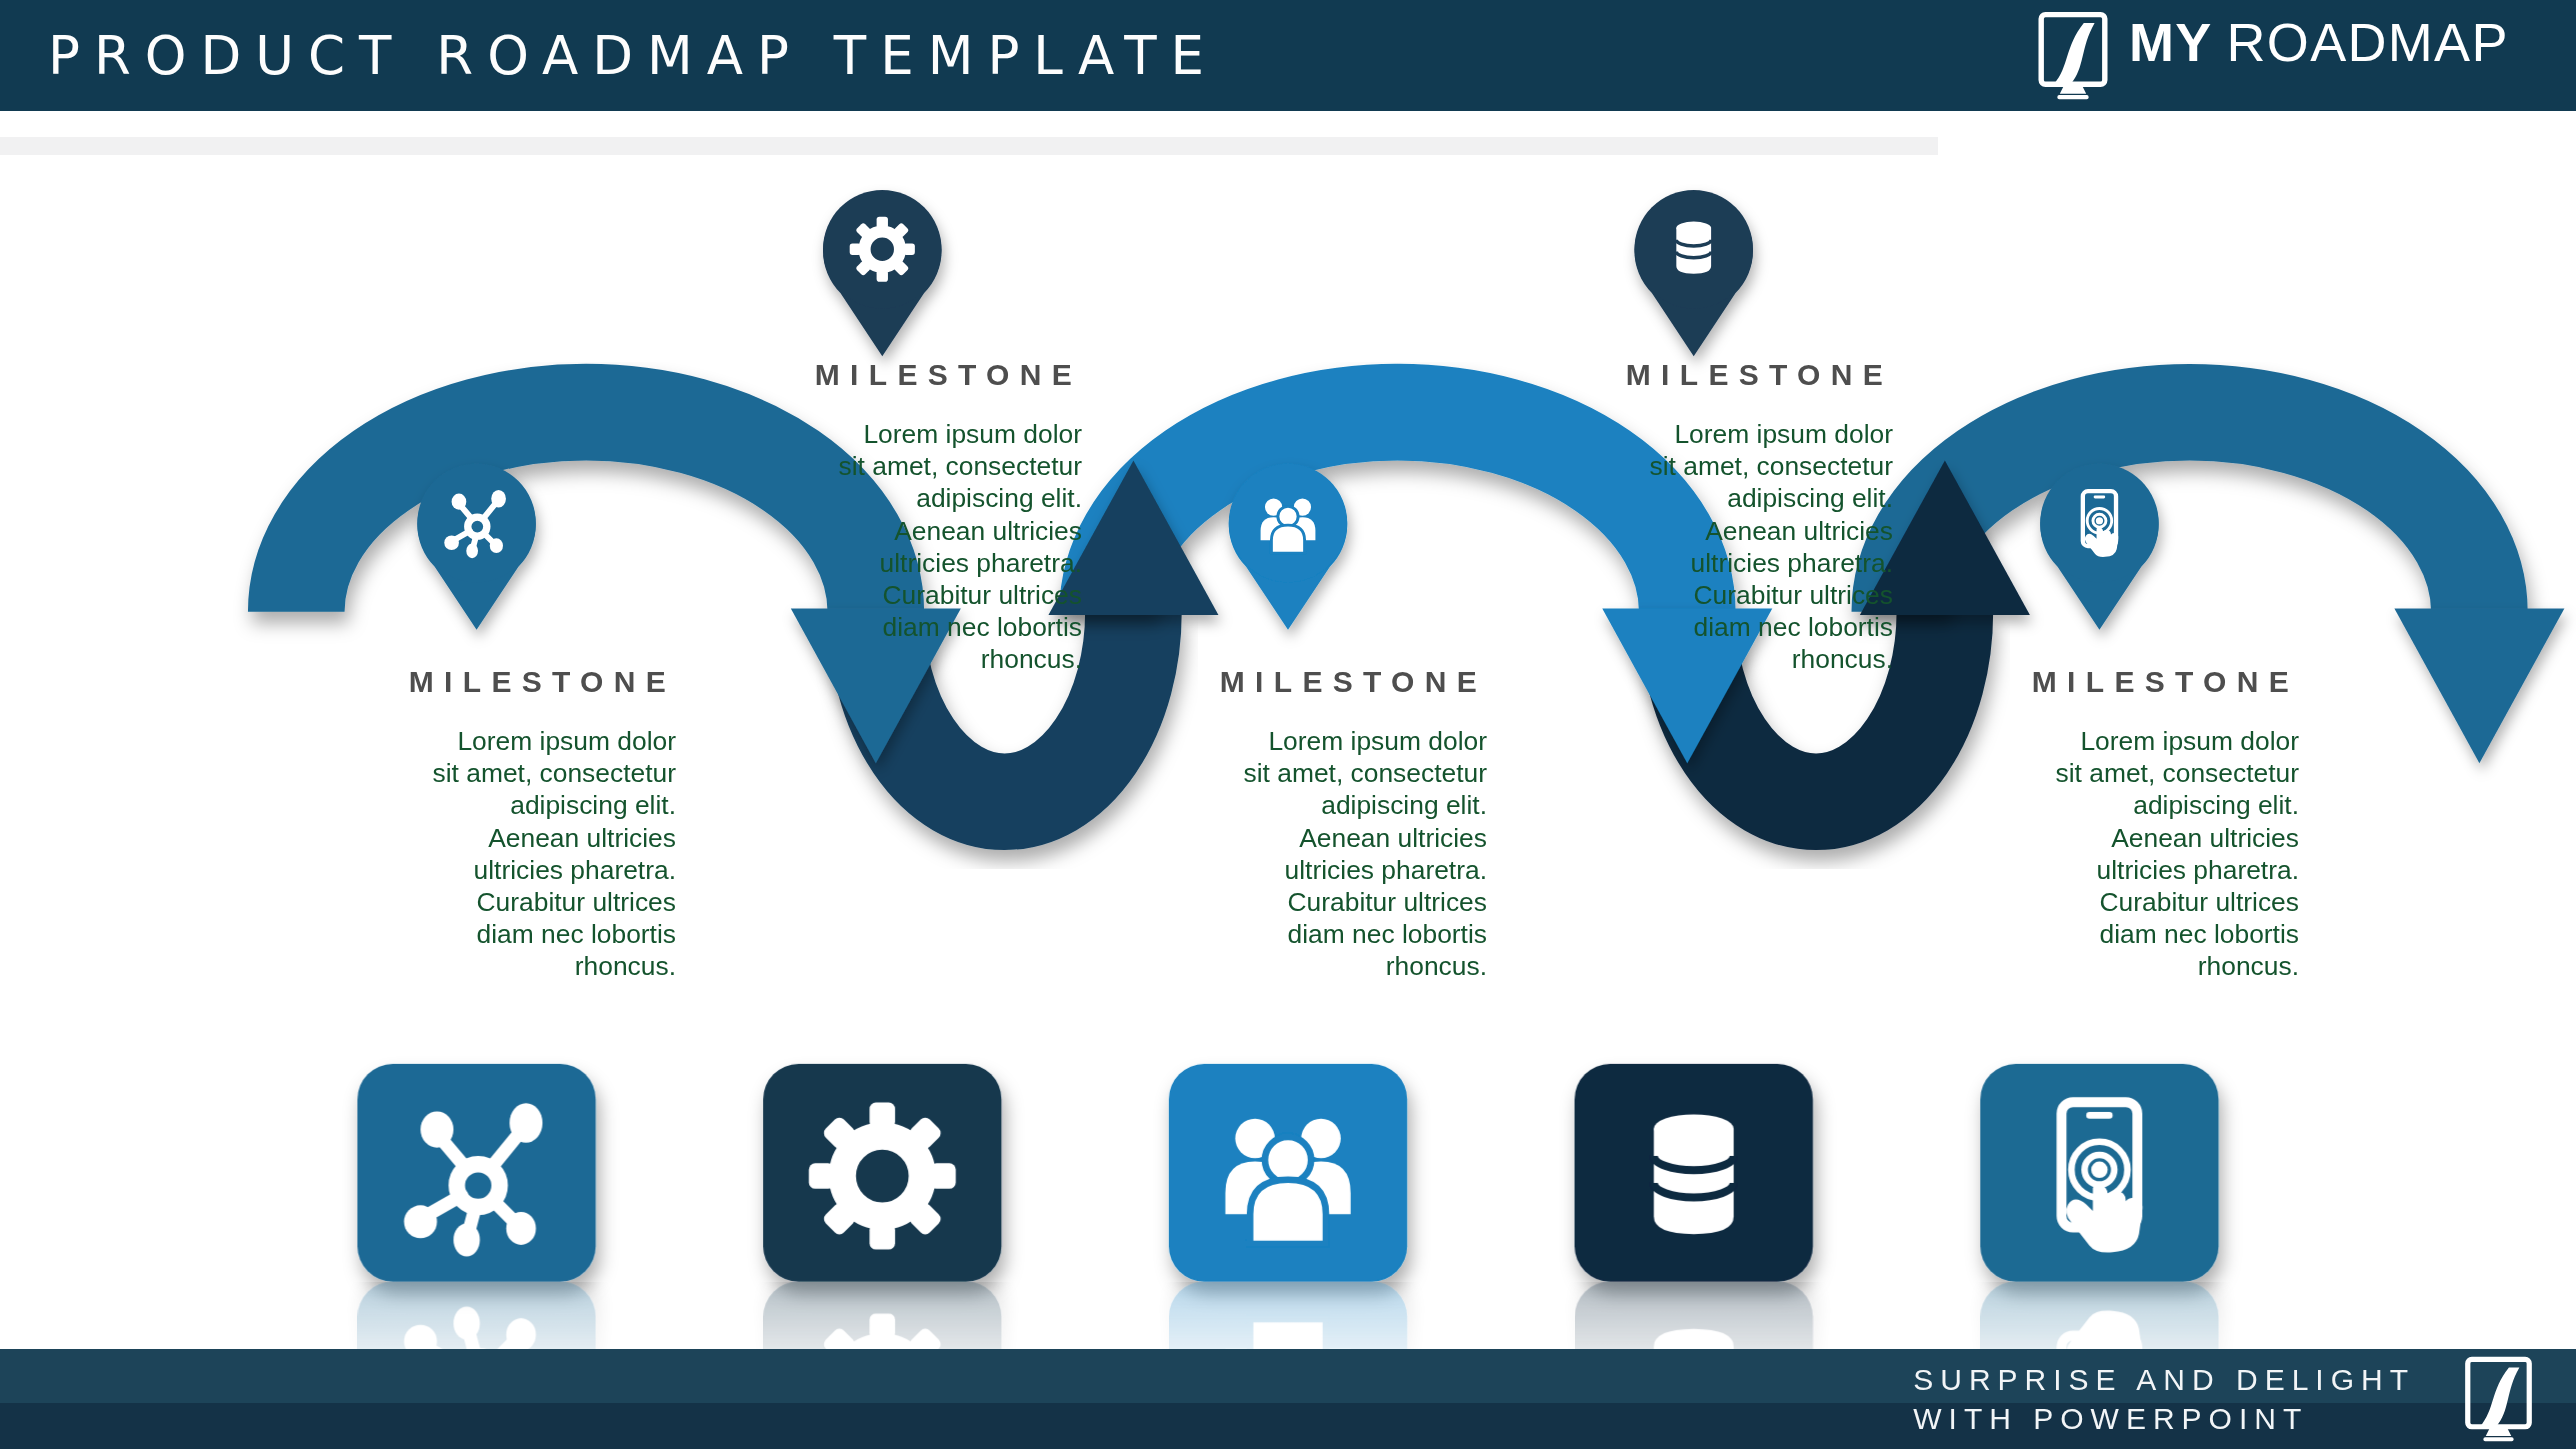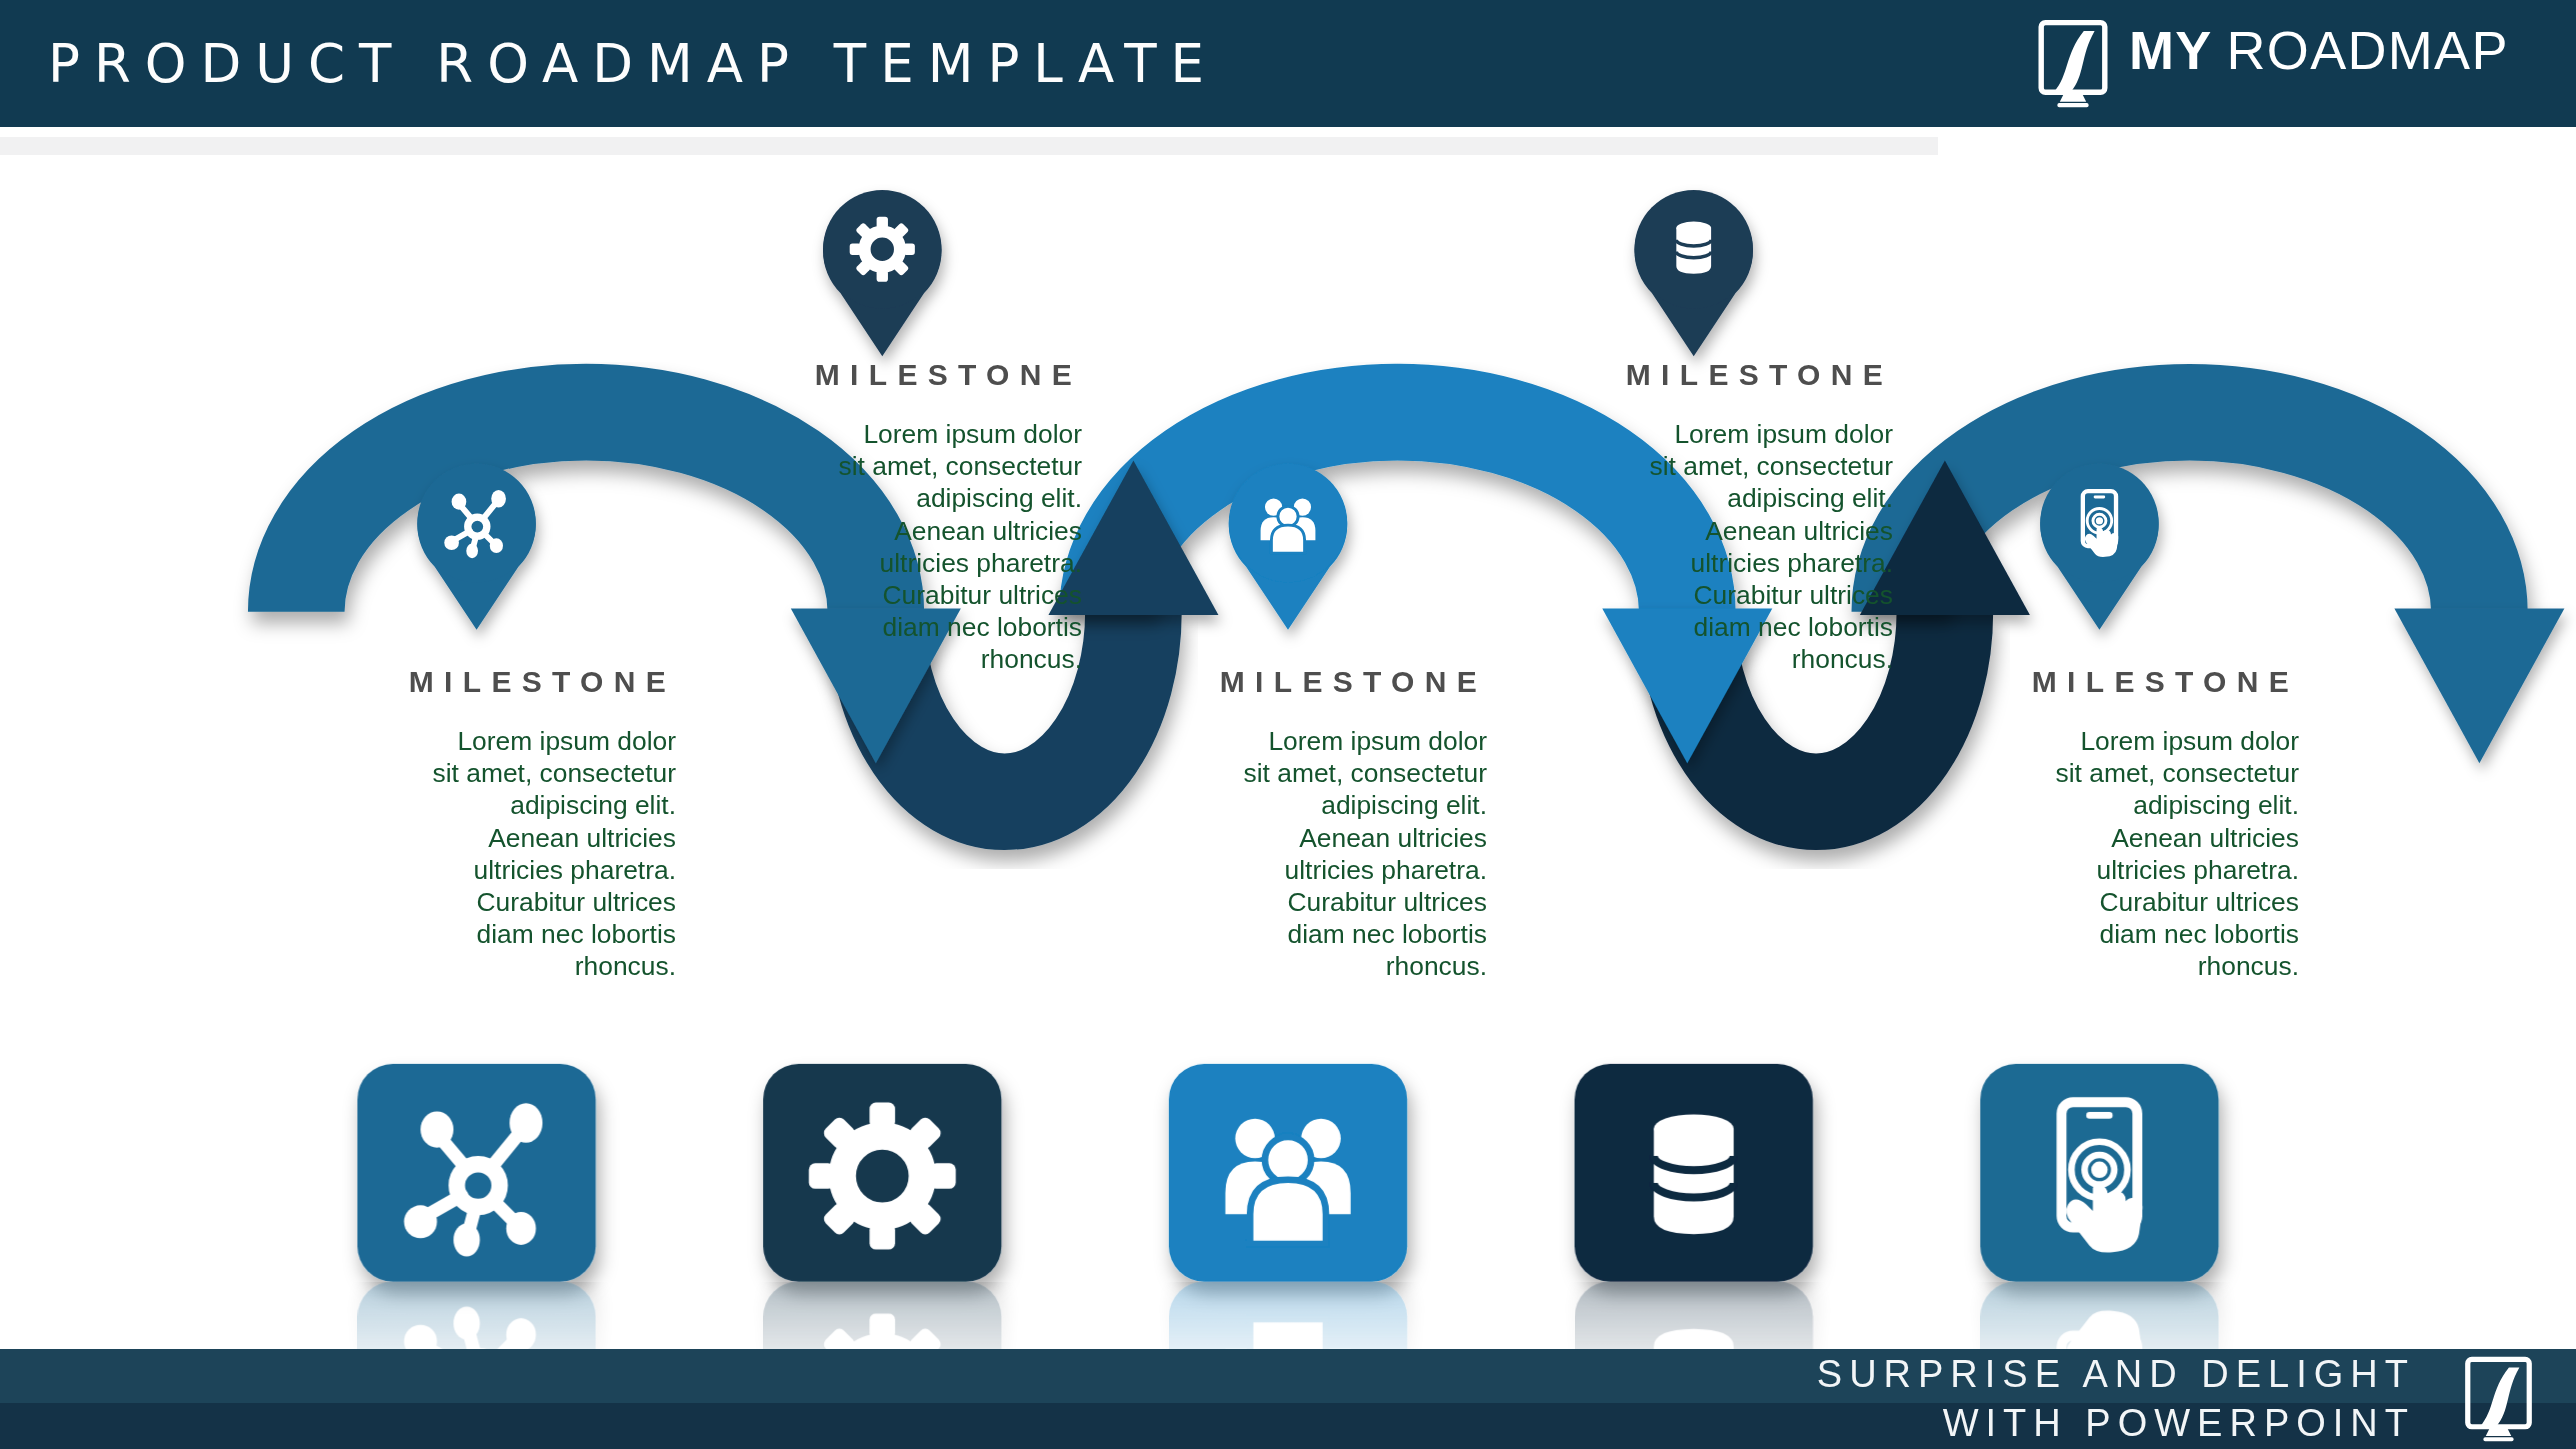--- a/index.html
+++ b/index.html
@@ -1,20 +1,20 @@
 <!DOCTYPE html>
 <html style="font-size:10.3px"><head>
 <meta charset="utf-8">
 <style>
   html,body{margin:0;padding:0;background:#ffffff;}
   .slide{position:relative;width:2576px;height:1449px;overflow:hidden;background:#ffffff;
          font-family:"Liberation Sans",sans-serif;}
 
   
-  .topbar{position:absolute;left:0;top:0;width:2576px;height:127px;background:#113a51;
+  .topbar{position:absolute;left:0;top:0;width:2576px;height:111px;background:#113a51;
           display:flex;align-items:center;justify-content:space-between;z-index:30;}
   .title{margin-left:48px;color:#fdfdfd;font-family:"DejaVu Sans","Liberation Sans",sans-serif;
          font-size:53px;font-weight:500;letter-spacing:14px;white-space:nowrap;}
   .brand{display:flex;margin-right:48px;color:#fff;}
   .brand svg{width:76px;height:90px;margin-right:18px;}
   .brand .b-my{font-size:54px;font-weight:700;letter-spacing:1.3px;margin-right:14px;}
   .brand .b-word{font-size:54px;font-weight:400;letter-spacing:1.3px;margin-right:19.3px;}
   .substrip{position:absolute;left:0;top:137px;width:1938px;height:18px;background:#f1f1f2;z-index:25;}
 
   
@@ -25,21 +25,21 @@
   .ms-h{font-size:30px;font-weight:700;letter-spacing:10.3px;color:#4e4e4e;margin-bottom:26px;white-space:nowrap;}
   .ms-b{font-size:26.4px;line-height:1.22;color:#14532d;white-space:pre-line;}
   .ms.row-low{top:665px;}
   .ms.row-high{top:358px;}
   .ms.c1{left:277px;} .ms.c2{left:683px;} .ms.c3{left:1088px;} .ms.c4{left:1494px;} .ms.c5{left:1900px;}
 
   
   .botbar{position:absolute;left:0;bottom:0;width:2576px;height:100px;z-index:30;
           background:linear-gradient(180deg,#1d4459 0%,#1d4459 54%,#143247 54%,#143247 100%);
           display:flex;align-items:center;justify-content:flex-end;}
-  .f-text{text-align:right;color:#f2f5f7;font-size:38px;font-weight:400;letter-spacing:7px;
+  .f-text{text-align:left;color:#f2f5f7;font-size:30px;font-weight:400;letter-spacing:7px;
           line-height:1.3;margin-right:35px;}
   .botbar svg{width:97px;height:87px;margin-right:29px;}
 </style>
 </head>
 <body>
 
 <div class="slide">
 
   <svg class="scene" viewBox="0 0 4000 2250" aria-hidden="true">
     <defs>

